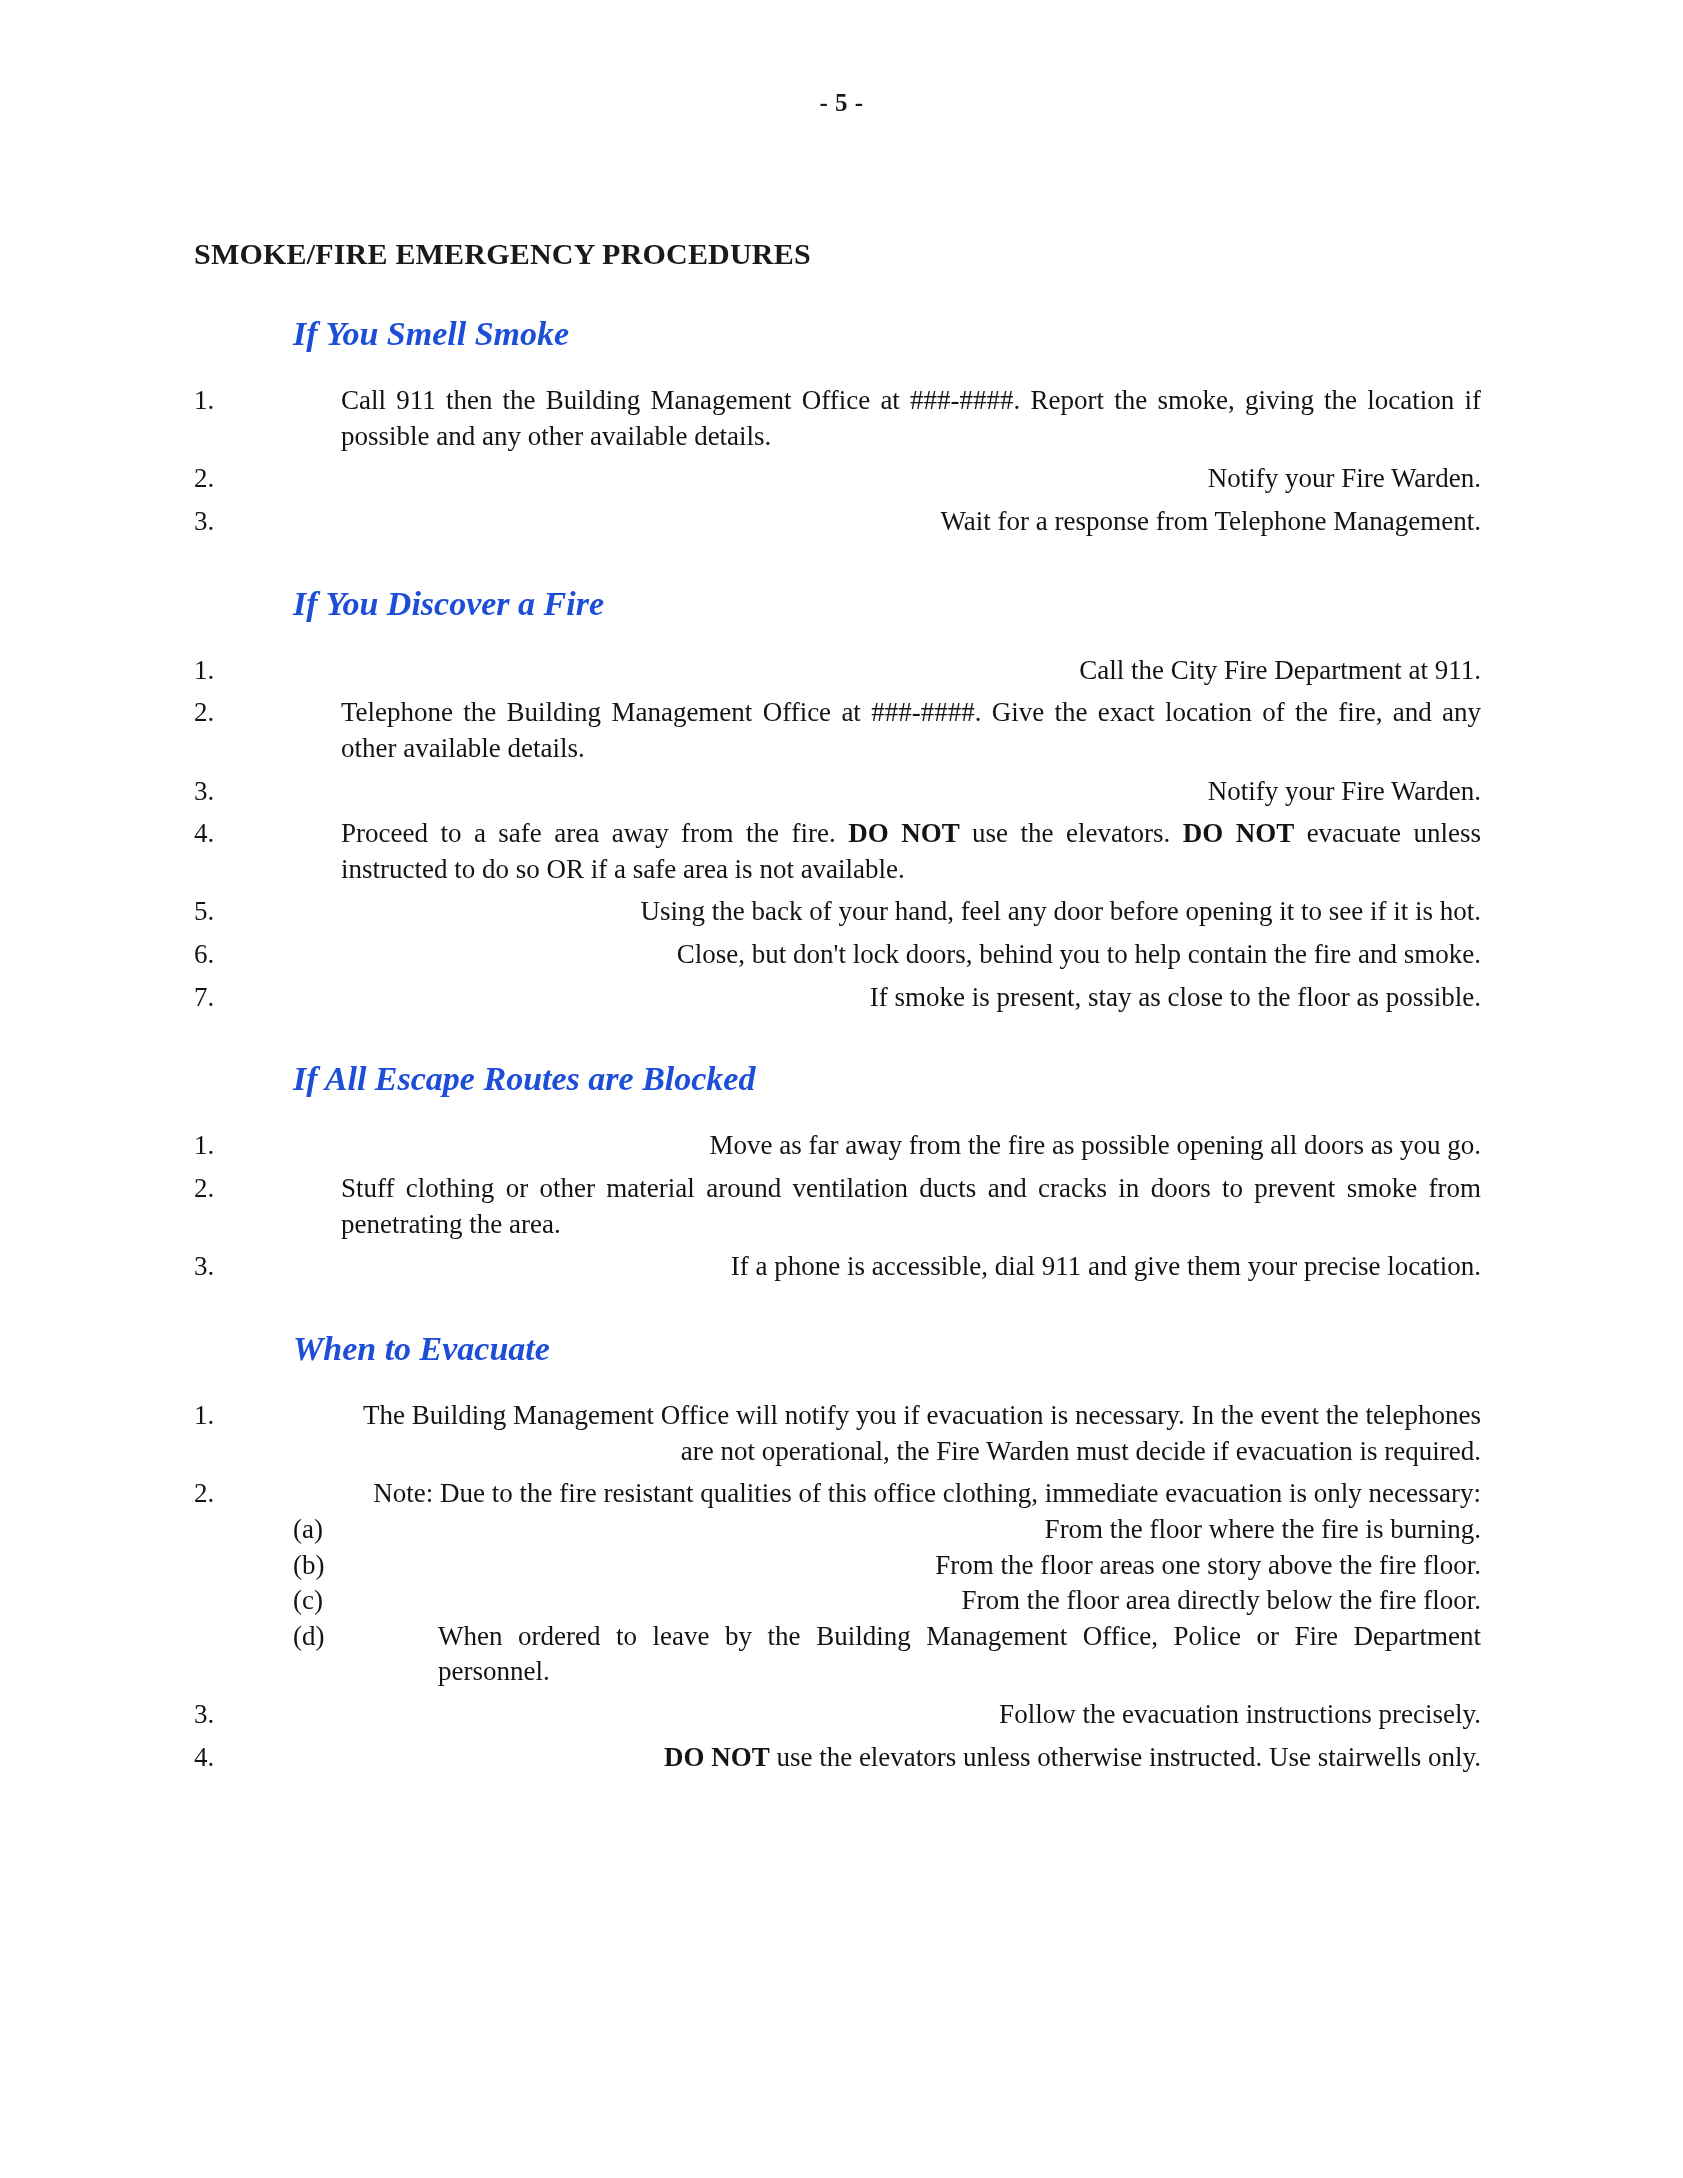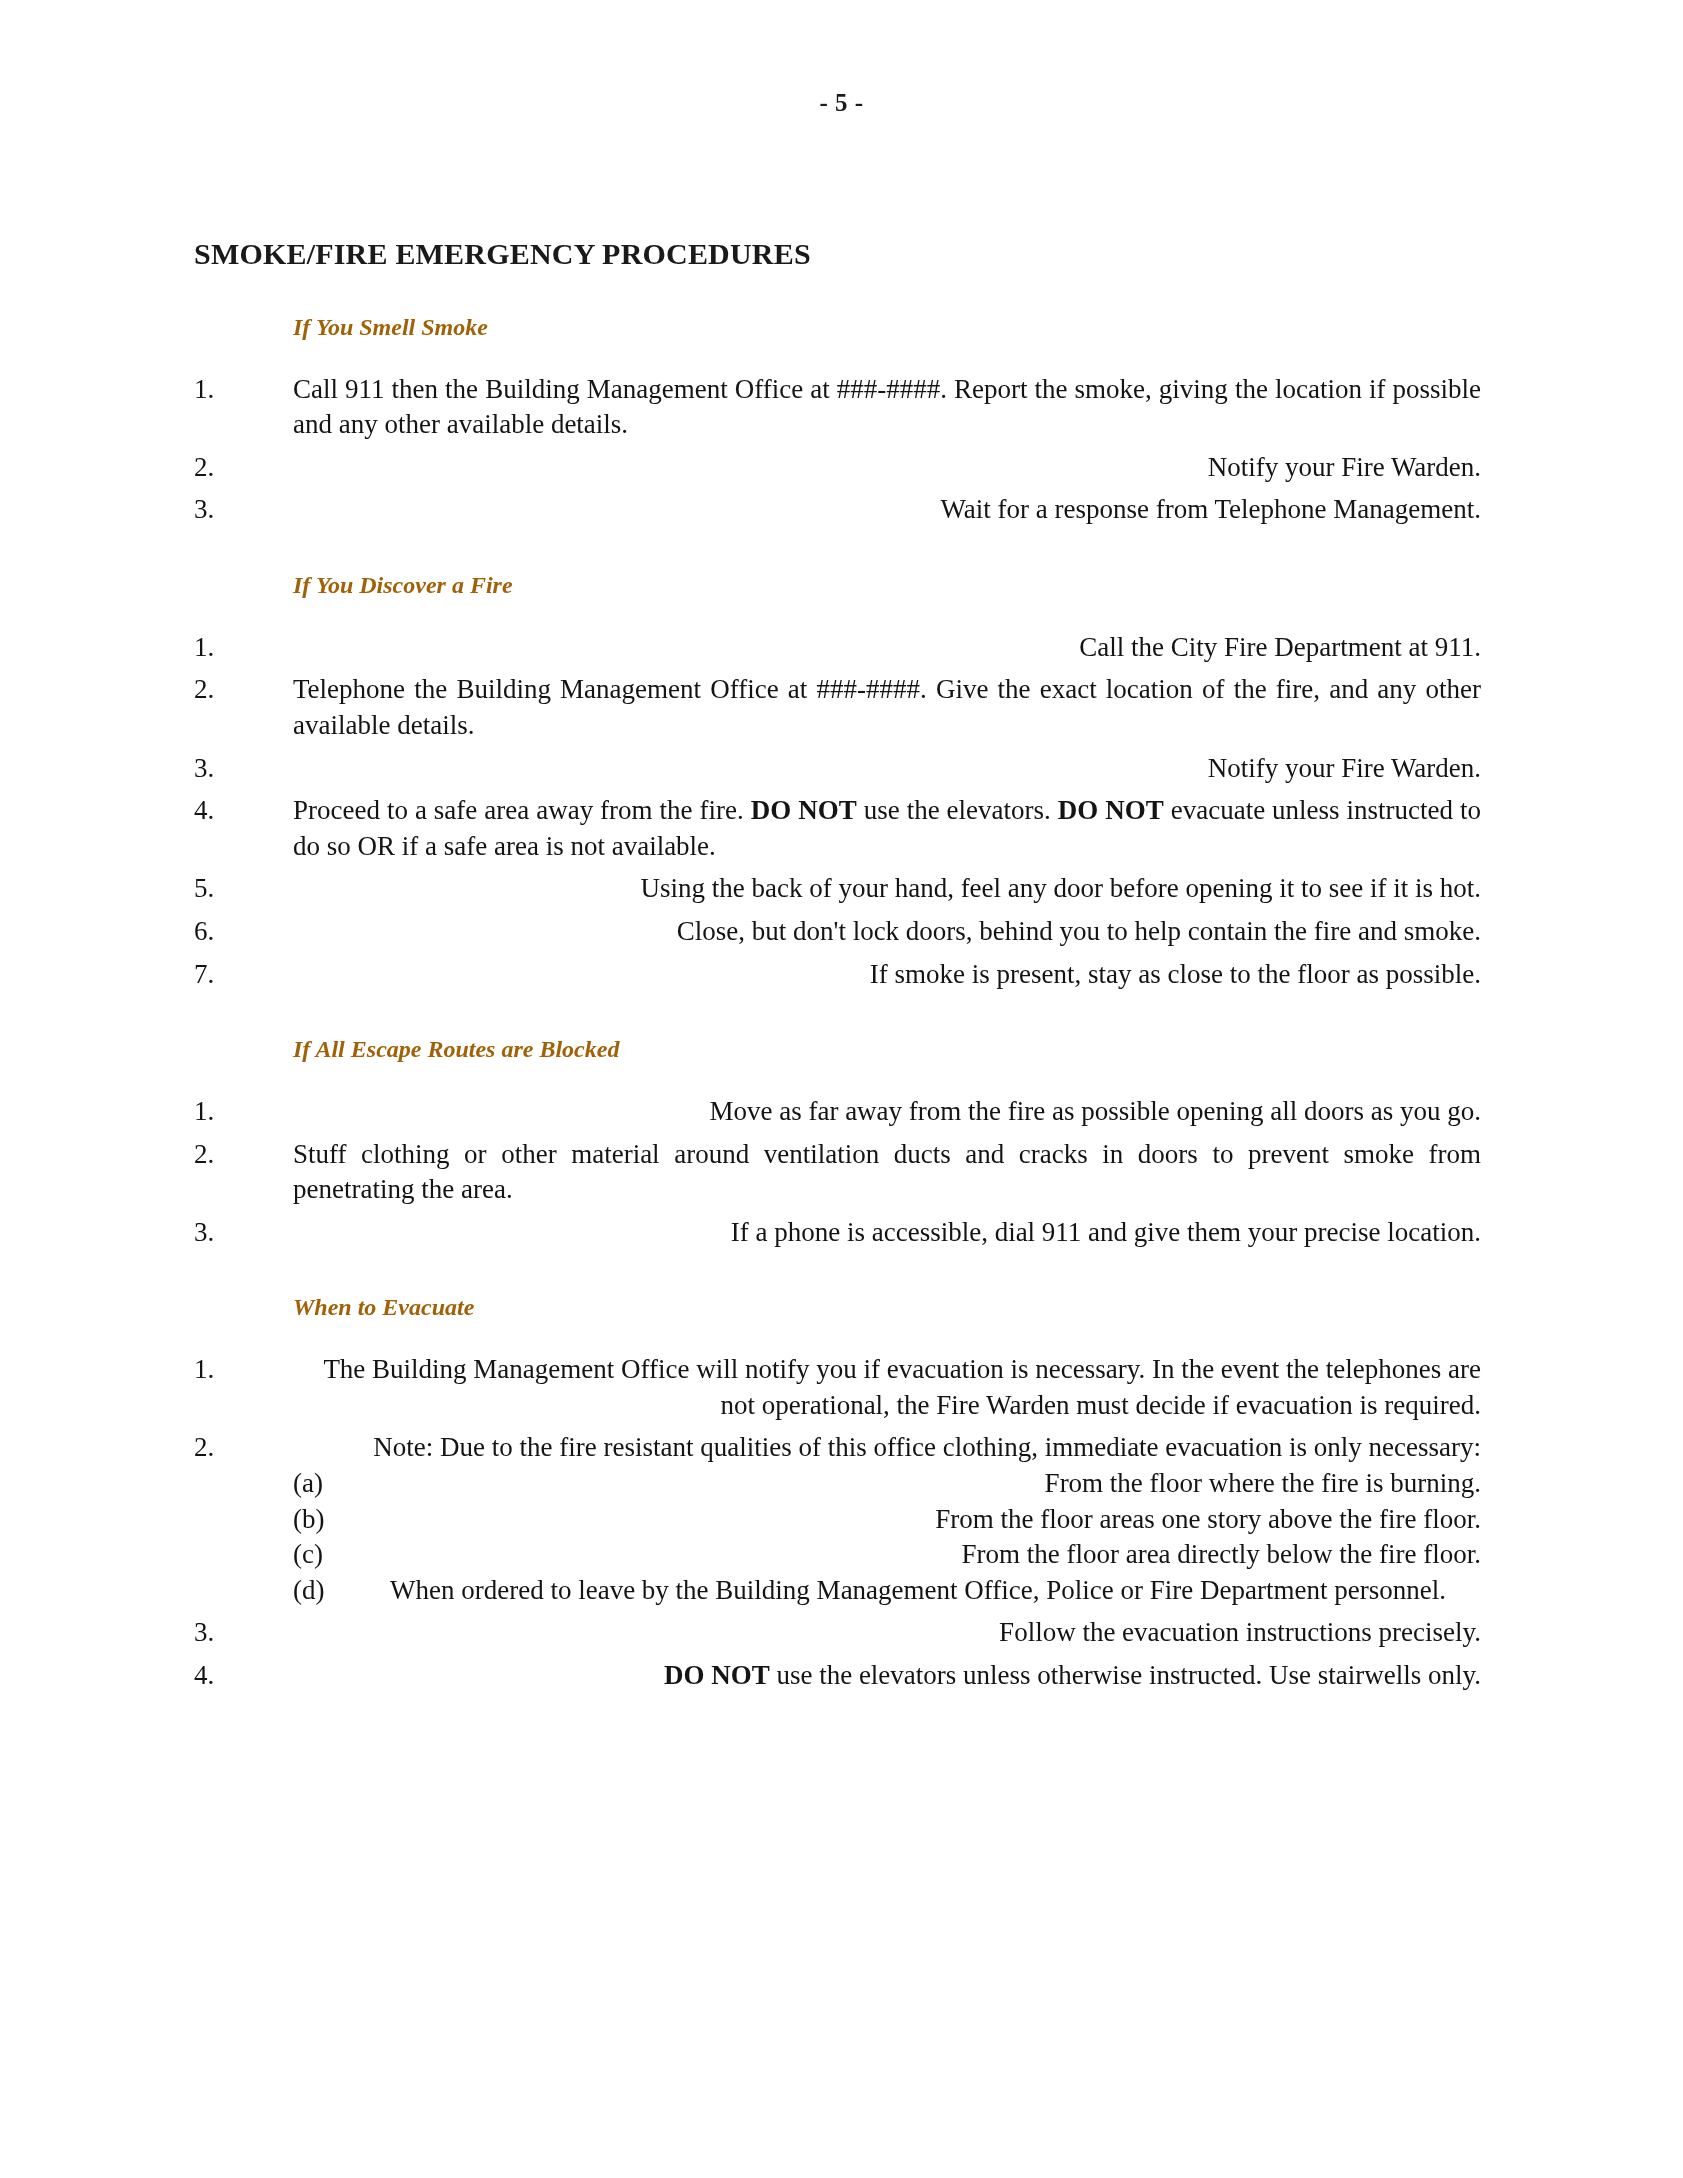--- a/index.html
+++ b/index.html
@@ -43,24 +43,24 @@
   }
   .doc-title {
     font-size: 30px;
     font-weight: bold;
     letter-spacing: 0.2px;
     color: #1a1a1a;
     margin: 9px 0 0 0;
     line-height: 1.1;
   }
   .section-heading {
-    font-size: 24px;
+    font-size: 34px;
     font-style: italic;
     font-weight: bold;
-    color: #a16207;
+    color: #1d4ed8;
     margin: 44px 0 30px 99px;
     line-height: 1.15;
   }
   ol.proc-list {
     list-style: none;
     margin: 0;
     padding: 0;
   }
   ol.proc-list > li {
     position: relative;
@@ -77,20 +77,21 @@
     top: 0;
     width: 69px;
     text-align: left;
     font-size: 27px;
     color: #141414;
   }
   ol.proc-list > li .body {
     display: block;
     text-align: justify;
     text-justify: inter-word;
+    margin-left: 48px;
   }
   ol.proc-list > li.nojust .body {
     text-align: right;
   }
   b, strong {
     font-weight: bold;
   }
   ol.sub-list {
     list-style: none;
     margin: 0;

